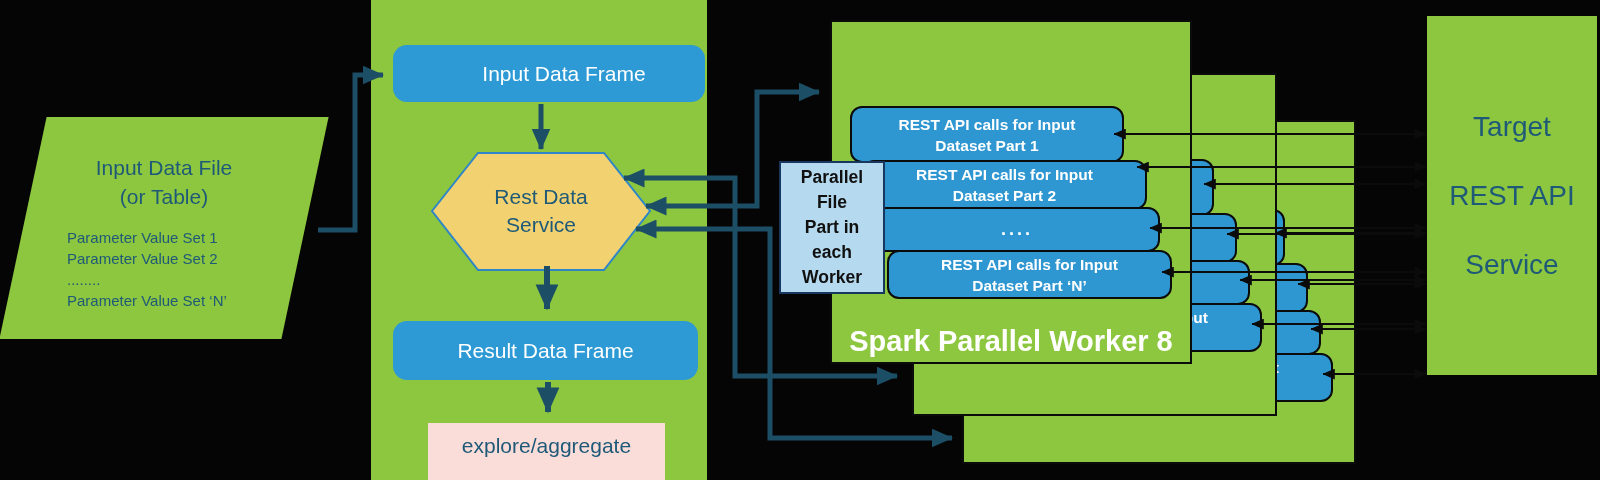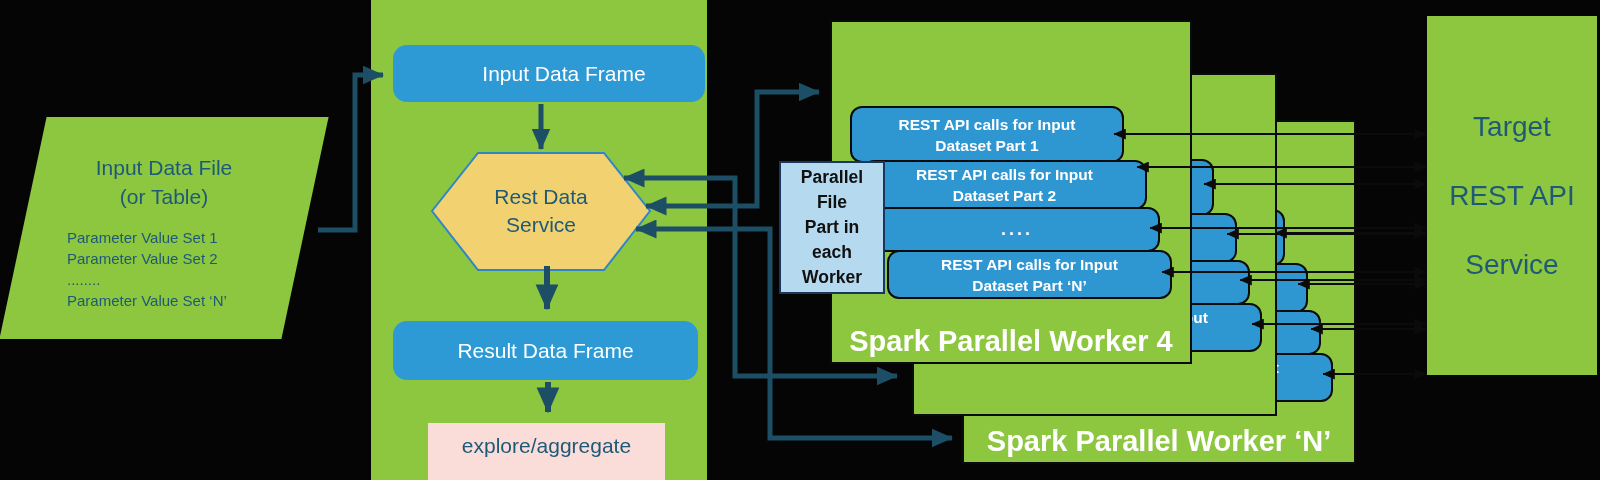--- a/index.html
+++ b/index.html
@@ -102,21 +102,20 @@
       <div>REST API calls for Input</div>
       <div class="l2">Dataset Part 2</div>
     </div>
     <div class="call dotsbox" style="left:71px;top:188px;width:286px;height:45px;">
       <div>....</div>
     </div>
     <div class="call" style="left:84px;top:231px;width:285px;height:49px;">
       <div>REST API calls for Input</div>
       <div class="l2">Dataset Part ‘N’</div>
     </div>
-    <div class="wlabel">Spark Parallel Worker ‘N’</div>
   </div>
 
   <div class="worker w2">
     <div class="call" style="left:26px;top:84px;width:274px;height:57px;">
       <div>REST API calls for Input</div>
       <div class="l2">Dataset Part 1</div>
     </div>
     <div class="call" style="left:38px;top:138px;width:285px;height:50px;">
       <div>REST API calls for Input</div>
       <div class="l2">Dataset Part 2</div>
@@ -139,21 +138,21 @@
       <div>REST API calls for Input</div>
       <div class="l2">Dataset Part 2</div>
     </div>
     <div class="call dotsbox" style="left:42px;top:185px;width:286px;height:45px;">
       <div>....</div>
     </div>
     <div class="call" style="left:55px;top:228px;width:285px;height:49px;">
       <div>REST API calls for Input</div>
       <div class="l2">Dataset Part ‘N’</div>
     </div>
-    <div class="wlabel">Spark Parallel Worker 4</div>
+    <div class="wlabel">Spark Parallel Worker 8</div>
   </div>
 
   <div class="tasks">
     <div>Parallel</div>
     <div>File</div>
     <div>Part in</div>
     <div>each</div>
     <div>Worker</div>
   </div>
 

